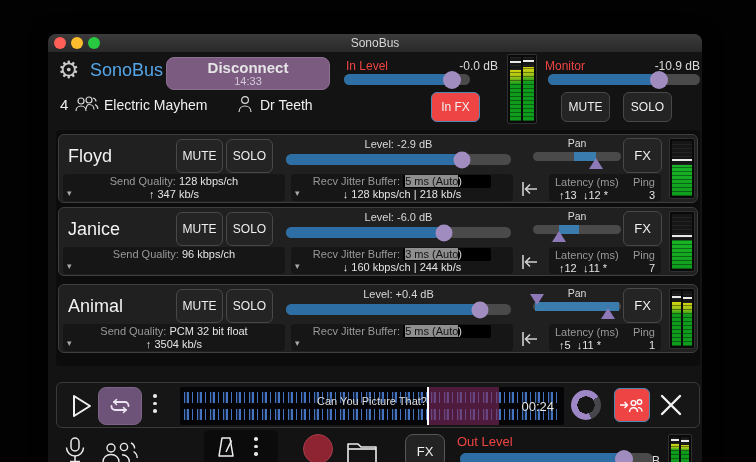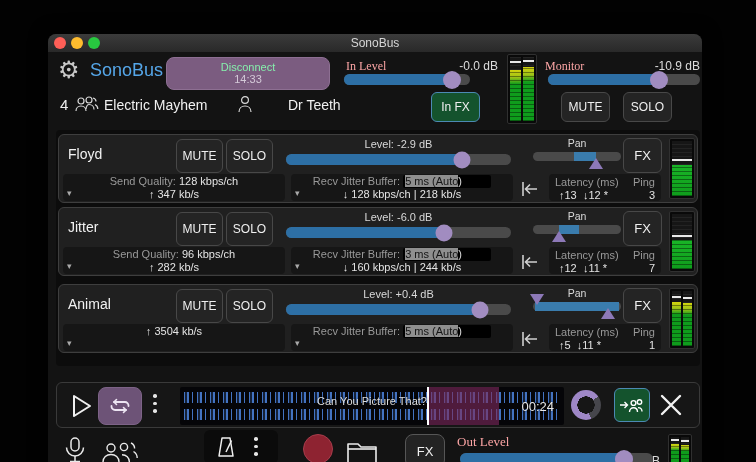--- a/index.html
+++ b/index.html
@@ -17,21 +17,21 @@
   .tl { position:absolute; top:3px; width:12px; height:12px; border-radius:50%; }
   .tl.red{ left:6px; background:#ff5f57; } .tl.yel{ left:23px; background:#febc2e; }
   .tl.grn{ left:40px; background:#28c840; }
   .titlebar .title { position:absolute; left:0; right:0; top:2px; text-align:center;
     font-size:12px; color:#d6d6d6; }
 
   
   .btn { position:absolute; display:flex; align-items:center; justify-content:center;
     background:#242424; border:1px solid #484848; border-radius:6px;
     color:#efefef; font-size:12px; }
-  .btn.blue { background:#14532d; border-color:#4c8ab4; }
+  .btn.blue { background:#ef4444; border-color:#4c8ab4; }
   .hslider { position:absolute; background:#4a4a4a; border-radius:6px; }
   .hslider .fill { position:absolute; left:0; top:0; bottom:0; background:#2d6fa5;
     border-radius:6px 0 0 6px; }
   .hslider .knob { position:absolute; top:50%; transform:translate(-50%,-50%);
     width:18px; height:18px; border-radius:50%; background:#a18cc0; }
   .pan-track { position:absolute; height:9px; border-radius:5px; background:#4a4a4a; }
   .pan-fill { position:absolute; top:0; bottom:0; background:#3a7cad; }
   .tri-up { position:absolute; bottom:-8px; transform:translateX(-50%); width:0; height:0;
     border-left:7px solid transparent; border-right:7px solid transparent;
     border-bottom:11px solid #8d79b8; }
@@ -48,35 +48,35 @@
       linear-gradient(to top, #0f9c1c 0 72%, #9fc217 86%, #d3d40e 100%); }
   .meter .fill.green { background:repeating-linear-gradient(to top, rgba(0,0,0,.4) 0 1px, transparent 1px 4px),
       linear-gradient(to top, #0f9c1c, #19b527); }
   .meter .peak { position:absolute; left:0; right:0; height:2px; background:#e9e9e9; }
 
   
   .gear { position:absolute; left:10px; top:22px; font-size:24px; color:#c9c9c9; }
   .appname { position:absolute; left:42px; top:26px; font-size:18px; color:#55a6e8; }
   .disconnect { left:118px; top:23px; width:164px; height:33px; background:#7b5c80;
     border-color:#8d6f92; border-radius:8px; flex-direction:column; line-height:1.05; }
-  .disconnect .d1 { font-size:11px; color:#86efac; }
+  .disconnect .d1 { font-size:15px; color:#e5e5e5;font-weight:bold; }
   .disconnect .d2 { font-size:11px; color:#d4c9d8; }
-  .lbl { position:absolute; font-size:12px; color:#fca5a5;font-family:Liberation Serif, serif; }
+  .lbl { position:absolute; font-size:12px; color:#ef4444; }
   .val { position:absolute; font-size:12px; color:#dcdcdc; text-align:right; }
   .grp-num { position:absolute; left:12px; top:62px; font-size:15px; color:#eee; }
   .grp-name,.usr-name { position:absolute; top:63px; font-size:14px; color:#f0f0f0; }
   .ic { position:absolute; }
   .ic svg { display:block; }
 
   
   .peers { position:absolute; left:8px; top:96px; width:644px; height:236px;
     background:#0c0c0c; border-radius:4px; }
   .peer { position:absolute; left:2px; width:640px; height:69px; background:#202020;
     border:1px solid #3e3e3e; border-radius:6px; }
-  .peer .pname { position:absolute; left:9px; top:11px; font-size:14px; color:#f2f2f2; }
+  .peer .pname { position:absolute; left:9px; top:11px; font-size:18px; color:#f2f2f2; }
   .peer .m-btn { left:117px; top:4px; width:47px; height:34px; }
   .peer .s-btn { left:167px; top:4px; width:47px; height:34px; }
   .peer .lvl-lbl { position:absolute; left:227px; top:3px; width:225px; text-align:center;
     font-size:11px; color:#d9d9d9; }
   .peer .lvl-sl { left:227px; top:19px; width:225px; height:11px; }
   .peer .lvl-sl .knob { width:17px; height:17px; }
   .peer .pan-lbl { position:absolute; left:474px; top:2px; width:88px; text-align:center;
     font-size:10.5px; color:#d9d9d9; }
   .peer .pan-track { left:474px; top:17px; width:88px; }
   .peer .fx-btn { left:564px; top:3px; width:39px; height:35px; font-size:13px; }
@@ -184,21 +184,21 @@
       <path d="M19 4c1.8.4 3 1.8 3 3.5M21 10.5c1.8 1 2.8 2.6 2.8 4.5"></path>
     </svg>
       </span>
   <div class="grp-name" style="left:56px;">Electric Mayhem</div>
   <span class="ic" style="left:188px; top:60px;">
     <svg width="18" height="20" viewBox="0 0 18 20" fill="none" stroke="#d8d8d8" stroke-width="1.2">
       <circle cx="9" cy="6" r="3.4"></circle>
           <path d="M3 18c0-3.6 2.6-6 6-6s6 2.4 6 6"></path>
     </svg>
       </span>
-  <div class="usr-name" style="left:212px;margin-left:28px;">Dr Teeth</div>
+  <div class="usr-name" style="left:212px;">Dr Teeth</div>
 
   <div class="btn blue" style="left:383px; top:58px; width:49px; height:30px;">In FX</div>
   <div class="btn" style="left:513px; top:58px; width:49px; height:30px;">MUTE</div>
   <div class="btn" style="left:575px; top:58px; width:49px; height:30px;">SOLO</div>
 
   <div class="peers">
 
     <div class="peer" style="top:4px;">
       <div class="pname">Floyd</div>
       <div class="btn m-btn">MUTE</div>
@@ -239,21 +239,21 @@
       </div>
       <div class="subbox lat-box">
         <span class="glabel">Latency (ms)</span>
         <span class="plabel">Ping</span>
         <span class="lv"><span>↑13</span>&nbsp;&nbsp;<span>↓12 *</span></span>
         <span class="pv">3</span>
       </div>
     </div>
 
     <div class="peer" style="top:77px;">
-      <div class="pname">Jitter</div>
+      <div class="pname">Janice</div>
       <div class="btn m-btn">MUTE</div>
       <div class="btn s-btn">SOLO</div>
       <div class="lvl-lbl">Level: -6.0 dB</div>
       <div class="hslider lvl-sl">
         <div class="fill" style="width:70%"></div>
         <div class="knob" style="left:70%"></div>
       </div>
       <div class="pan-lbl">Pan</div>
       <div class="pan-track">
         <div class="pan-fill" style="left:30%; width:22%;"></div>
@@ -262,21 +262,20 @@
       <div class="btn fx-btn">FX</div>
       <div class="meter">
         <div class="col">
               <div class="fill green" style="height:52%"></div>
               <div class="peak" style="bottom:58%"></div>
             </div>
       </div>
       <div class="subbox send-box">
         <div><span class="glabel">Send Quality:</span>
           <span>96 kbps/ch</span></div>
-        <div>↑ 282 kb/s</div>
         <span class="caret">▾</span>
       </div>
       <div class="subbox recv-box">
         <div><span class="glabel">Recv Jitter Buffer:</span>
           <span class="jfield"><span class="sel">3 ms (Auto</span><span>)</span></span></div>
         <div>↓ 160 kbps/ch | 244 kb/s</div>
         <span class="caret">▾</span>
       </div>
       <div class="retro-btn">
         <svg width="22" height="20" viewBox="0 0 22 20" fill="none" stroke="#cfcfcf" stroke-width="1.6">
@@ -311,20 +310,22 @@
         <div class="col">
               <div class="fill" style="height:80%"></div>
               <div class="peak" style="bottom:88%"></div>
             </div>
         <div class="col">
               <div class="fill" style="height:78%"></div>
               <div class="peak" style="bottom:86%"></div>
             </div>
       </div>
       <div class="subbox send-box">
+        <div><span class="glabel">Send Quality:</span>
+          <span>PCM 32 bit float</span></div>
         <div>↑ 3504 kb/s</div>
         <span class="caret">▾</span>
       </div>
       <div class="subbox recv-box">
         <div><span class="glabel">Recv Jitter Buffer:</span>
           <span class="jfield"><span class="sel">5 ms (Auto</span><span>)</span></span></div>
         <span class="caret">▾</span>
       </div>
       <div class="retro-btn">
         <svg width="22" height="20" viewBox="0 0 22 20" fill="none" stroke="#cfcfcf" stroke-width="1.6">

